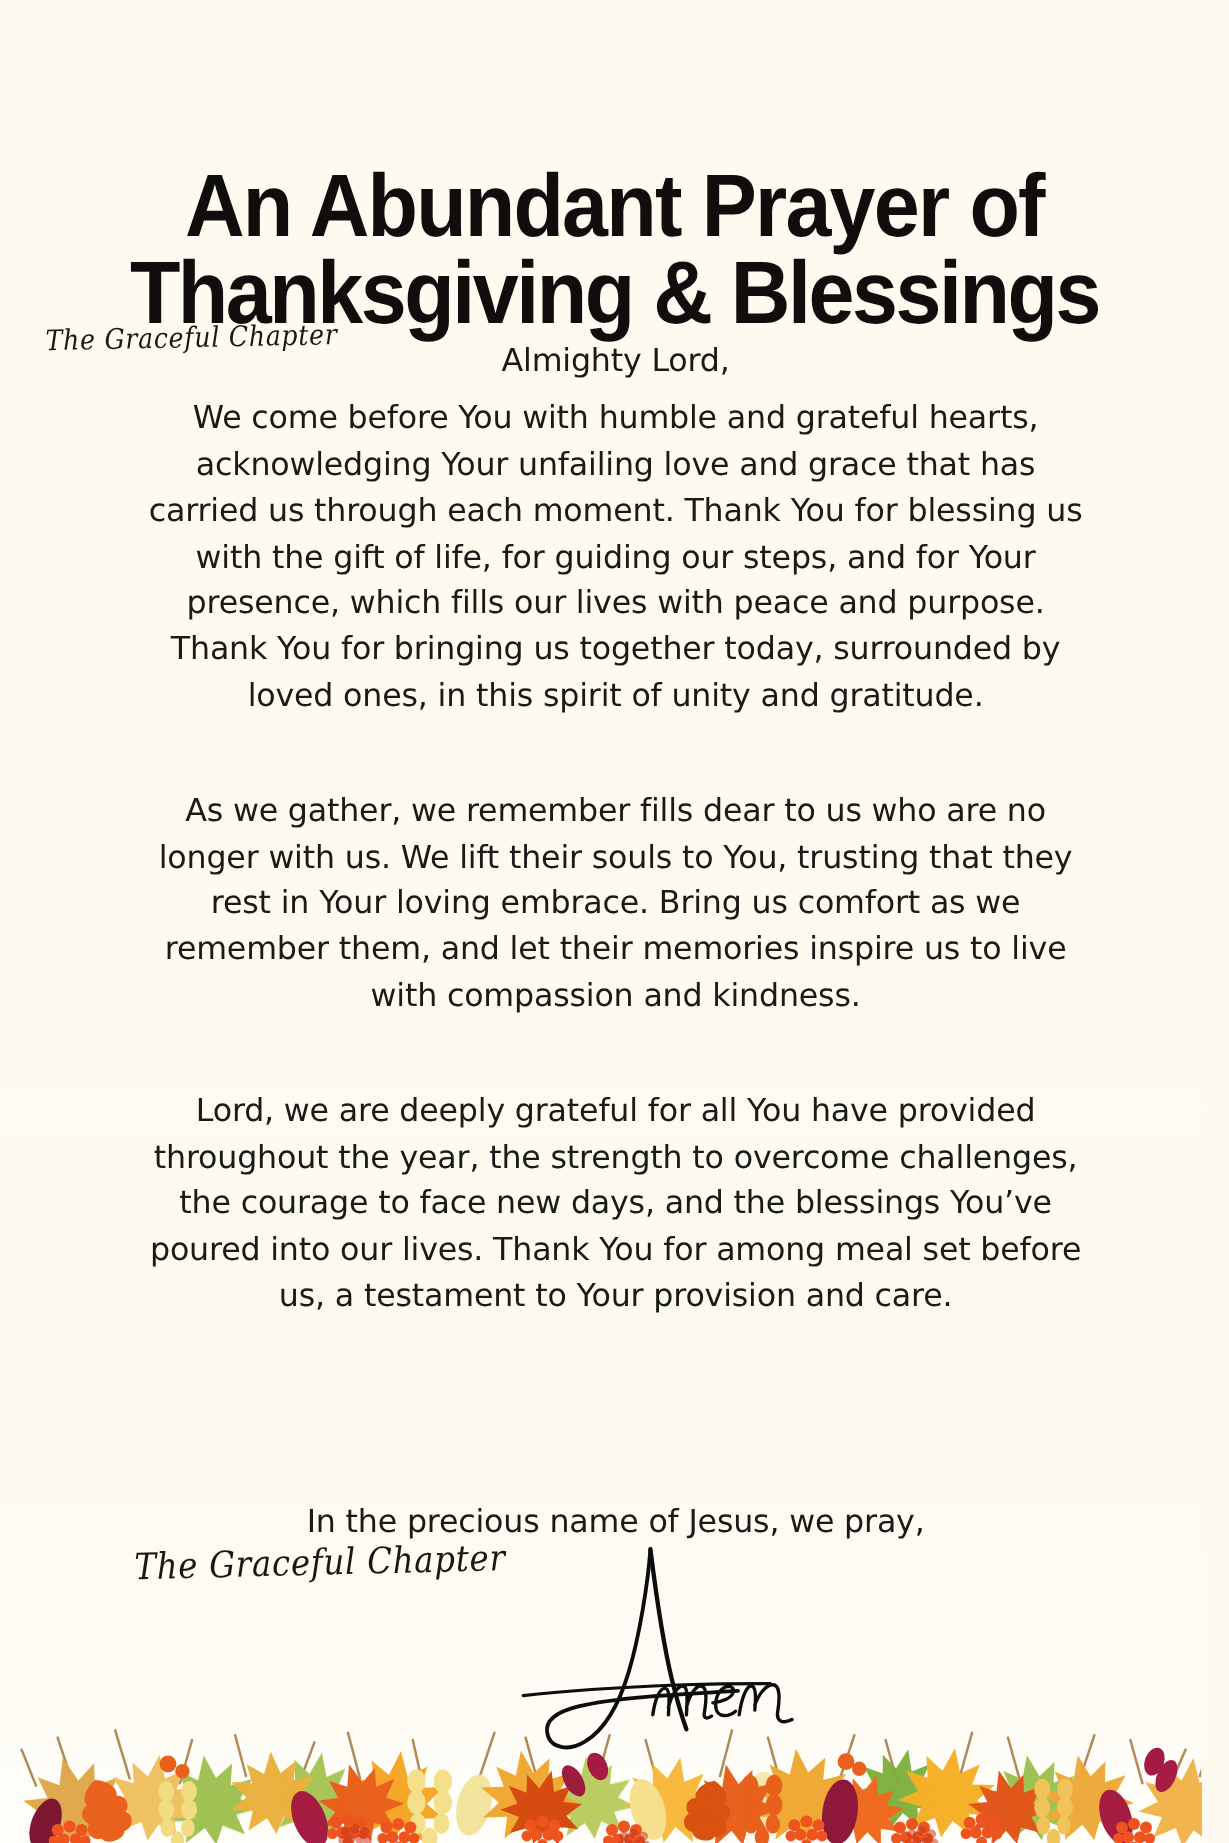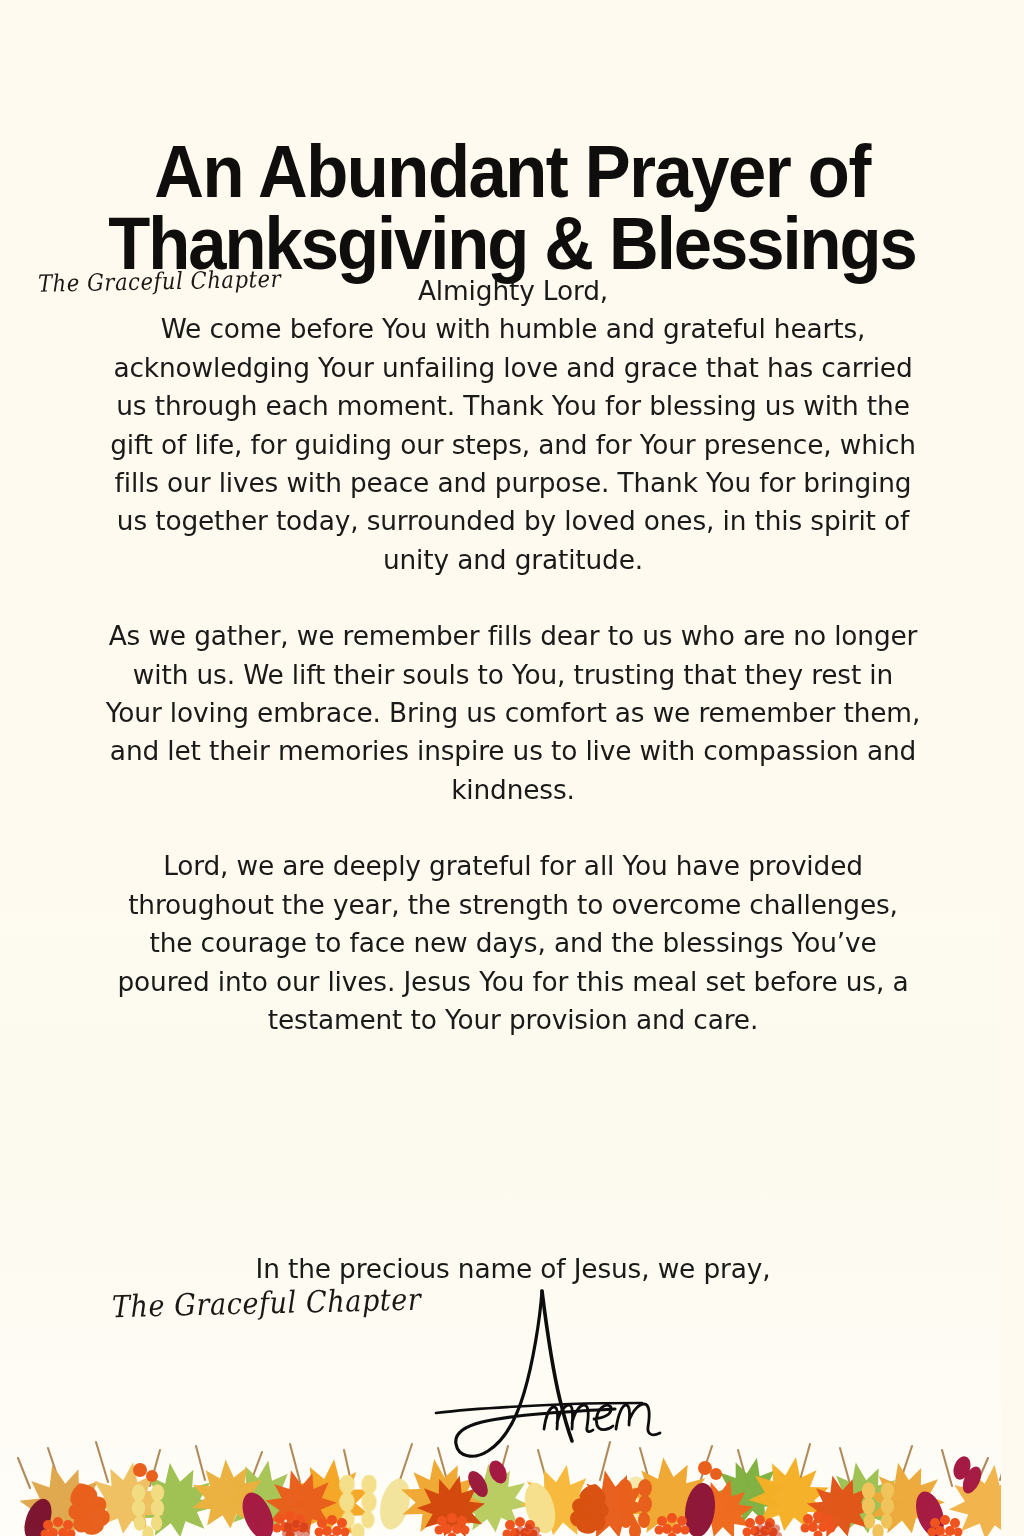--- a/index.html
+++ b/index.html
@@ -81,21 +81,21 @@
     top: 272px;
     width: 818px;
     text-align: center;
     font-family: "DejaVu Sans", sans-serif;
     font-size: 26.4px;
     line-height: 38.4px;
     color: #1A1A18;
     letter-spacing: -0.15px;
   }
   .prayer p {
-    margin: 0;
+    margin: 10px;
     padding: 0;
   }
   .prayer .gap { height: 38px; }
   .salutation { }
 
   
   .closing {
     position: absolute;
     left: 104px;
     top: 1250px;
@@ -139,21 +139,21 @@
   </h1>
 
   <div class="watermark watermark-top">The Graceful Chapter</div>
 
   <div class="prayer">
     <p class="salutation">Almighty Lord,</p>
     <p>We come before You with humble and grateful hearts, acknowledging Your unfailing love and grace that has carried us through each moment. Thank You for blessing us with the gift of life, for guiding our steps, and for Your presence, which fills our lives with peace and purpose. Thank You for bringing us together today, surrounded by loved ones, in this spirit of unity and gratitude.</p>
     <div class="gap"></div>
     <p>As we gather, we remember fills dear to us who are no longer with us. We lift their souls to You, trusting that they rest in Your loving embrace. Bring us comfort as we remember them, and let their memories inspire us to live with compassion and kindness.</p>
     <div class="gap"></div>
-    <p>Lord, we are deeply grateful for all You have provided throughout the year, the strength to overcome challenges, the courage to face new days, and the blessings You’ve poured into our lives. Jesus You for this meal set before us, a testament to Your provision and care.</p>
+    <p>Lord, we are deeply grateful for all You have provided throughout the year, the strength to overcome challenges, the courage to face new days, and the blessings You’ve poured into our lives. Thank You for among meal set before us, a testament to Your provision and care.</p>
     <div class="gap"></div>
   </div>
 
   <div class="closing">In the precious name of Jesus, we pray,</div>
 
   <div class="watermark watermark-bottom">The Graceful Chapter</div>
 
   <div class="amen-wrap">
     <svg class="amen-svg" viewBox="0 0 300 190">
 

